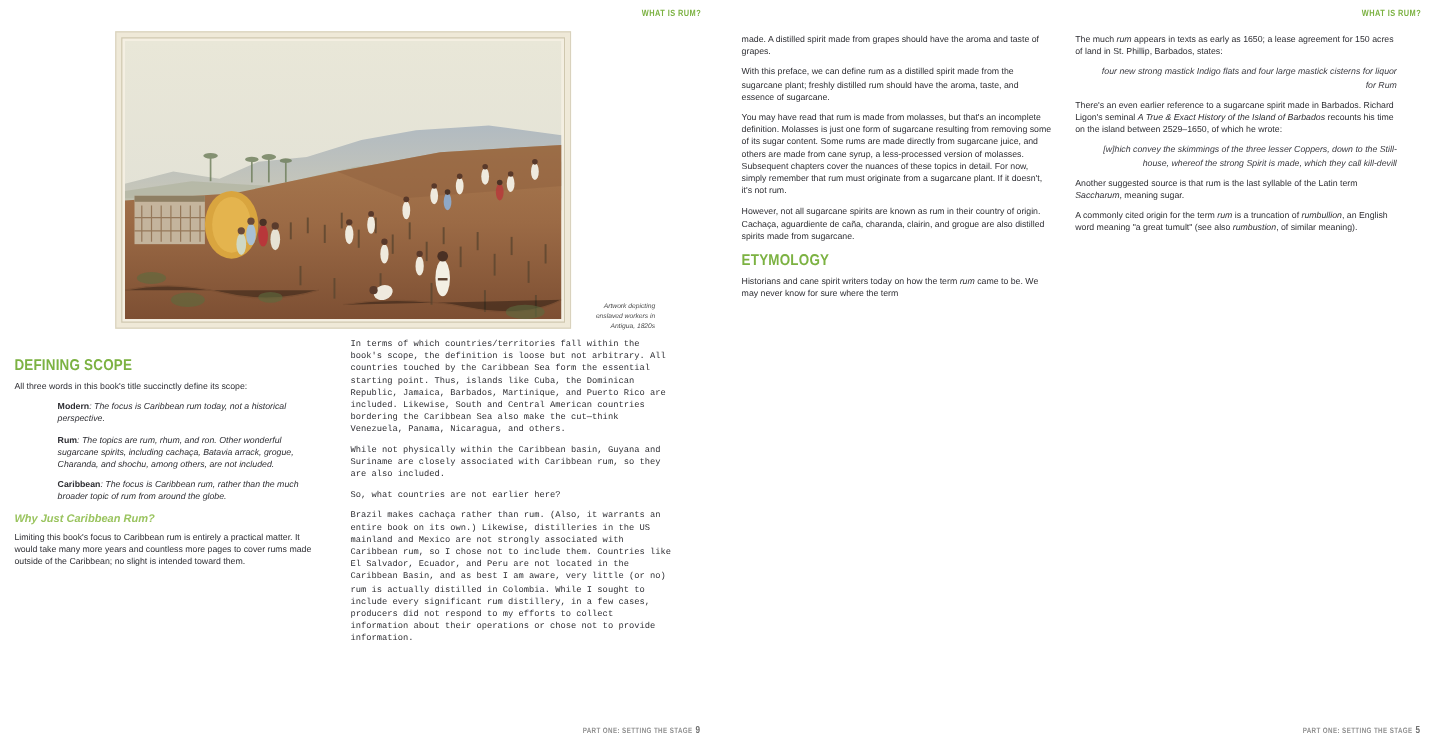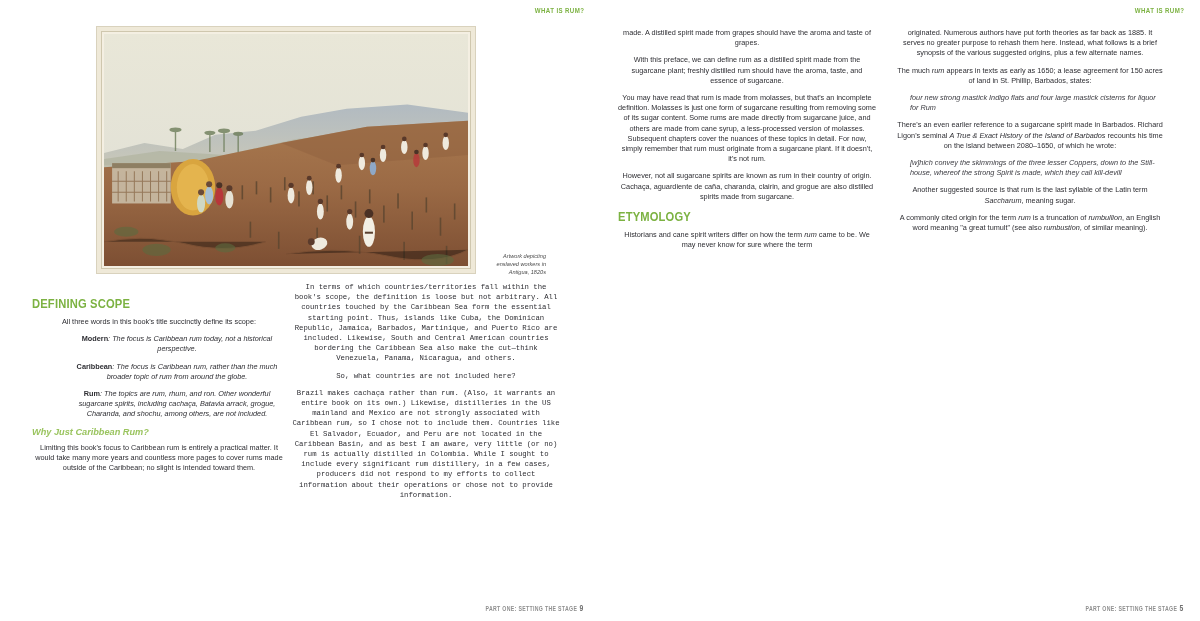--- a/index.html
+++ b/index.html
@@ -27,27 +27,28 @@
     font-size: 6.5px; letter-spacing: .4px; color: #8f8f8f; font-weight: 700;
     font-family: "Liberation Sans Narrow", "Liberation Sans", sans-serif;
     transform: scaleX(.8); transform-origin: right bottom; white-space: nowrap;
   }
   .folio .num { color: #6f6f6f; font-size: 8.5px; margin-left: 3px; }
 
   
   .col { position: absolute; }
   p.body {
     font-size: 7.3px; line-height: 10.2px; color: #2e2e33;
-    margin-bottom: 7px; text-align: center;
+    margin-bottom: 7px; text-align: left;
   }
   .ital { font-style: italic; }
   .bold { font-weight: 700; }
   .quote {
     font-size: 7.3px; line-height: 10.2px; color: #3a3a40; font-style: italic;
     margin: 0 0 7px 14px;
+    text-align: right;
   }
   .defitem { margin-left: 14px; margin-bottom: 6px; padding-left: 22px; }
 
   h2.section {
     font-size: 13px; letter-spacing: .2px; color: #7cb242; font-weight: 700;
     font-family: "Liberation Sans Narrow", "Liberation Sans", sans-serif;
     transform: scaleX(.86); transform-origin: left center;
     margin-bottom: 6px; white-space: nowrap;
   }
   h3.subsection {
@@ -228,72 +229,72 @@
                 <ellipse cx="330" cy="224" rx="16" ry="6"></ellipse>
               </g>
             </svg>
           </div>
         </div>
       </div>
     </div>
 
     <div class="caption">Artwork depicting enslaved workers in Antigua, 1820s</div>
 
-    <div class="col" style="left:32px; top:296px; width:254px;">
+    <div class="col" style="left:12px; top:296px; width:254px;">
       <h2 class="section">DEFINING SCOPE</h2>
       <p class="body">All three words in this book's title succinctly define its scope:</p>
 
       <p class="body defitem">
         <span class="bold">Modern</span><span class="ital">: The focus is Caribbean rum today, not a historical perspective.</span>
       </p>
       <p class="body defitem">
+        <span class="bold">Rum</span><span class="ital">: The topics are rum, rhum, and ron. Other wonderful sugarcane spirits, including cachaça, Batavia arrack, grogue, Charanda, and shochu, among others, are not included.</span>
+      </p>
+      <p class="body defitem">
         <span class="bold">Caribbean</span><span class="ital">: The focus is Caribbean rum, rather than the much broader topic of rum from around the globe.</span>
-      </p>
-      <p class="body defitem">
-        <span class="bold">Rum</span><span class="ital">: The topics are rum, rhum, and ron. Other wonderful sugarcane spirits, including cachaça, Batavia arrack, grogue, Charanda, and shochu, among others, are not included.</span>
       </p>
 
       <h3 class="subsection">Why Just Caribbean Rum?</h3>
       <p class="body">Limiting this book's focus to Caribbean rum is entirely a practical matter. It would take many more years and countless more pages to cover rums made outside of the Caribbean; no slight is intended toward them.</p>
     </div>
 
     <div class="col" style="left:292px; top:282px; width:268px;font-family:Liberation Mono, monospace;">
       <p class="body">In terms of which countries/territories fall within the book's scope, the definition is loose but not arbitrary. All countries touched by the Caribbean Sea form the essential starting point. Thus, islands like Cuba, the Dominican Republic, Jamaica, Barbados, Martinique, and Puerto Rico are included. Likewise, South and Central American countries bordering the Caribbean Sea also make the cut—think Venezuela, Panama, Nicaragua, and others.</p>
-      <p class="body">So, what countries are not included here?</p>
+      <p class="body">While not physically within the Caribbean basin, Guyana and Suriname are closely associated with Caribbean rum, so they are also included.</p>
+      <p class="body">So, what countries are not earlier here?</p>
       <p class="body">Brazil makes cachaça rather than rum. (Also, it warrants an entire book on its own.) Likewise, distilleries in the US mainland and Mexico are not strongly associated with Caribbean rum, so I chose not to include them. Countries like El Salvador, Ecuador, and Peru are not located in the Caribbean Basin, and as best I am aware, very little (or no) rum is actually distilled in Colombia. While I sought to include every significant rum distillery, in a few cases, producers did not respond to my efforts to collect information about their operations or chose not to provide information.</p>
     </div>
 
     <div class="folio">
       <span>PART ONE: SETTING THE STAGE</span><span class="num">9</span>
     </div>
   </div>
 
   <div class="page page-right">
 
     <div class="running-head">WHAT IS RUM?</div>
 
     <div class="col" style="left:18px; top:28px; width:258px;">
       <p class="body">made. A distilled spirit made from grapes should have the aroma and taste of grapes.</p>
       <p class="body">With this preface, we can define rum as a distilled spirit made from the sugarcane plant; freshly distilled rum should have the aroma, taste, and essence of sugarcane.</p>
       <p class="body">You may have read that rum is made from molasses, but that's an incomplete definition. Molasses is just one form of sugarcane resulting from removing some of its sugar content. Some rums are made directly from sugarcane juice, and others are made from cane syrup, a less-processed version of molasses. Subsequent chapters cover the nuances of these topics in detail. For now, simply remember that rum must originate from a sugarcane plant. If it doesn't, it's not rum.</p>
       <p class="body">However, not all sugarcane spirits are known as rum in their country of origin. Cachaça, aguardiente de caña, charanda, clairin, and grogue are also distilled spirits made from sugarcane.</p>
       <h2 class="section" style="margin-top:6px;">ETYMOLOGY</h2>
       <p class="body">
-        <span>Historians and cane spirit writers differ on how the term </span><span class="ital">rum</span><span> came to be. We may never know for sure where the term</span>
+        <span>Historians and cane spirit writers today on how the term </span><span class="ital">rum</span><span> came to be. We may never know for sure where the term</span>
       </p>
     </div>
 
     <div class="col" style="left:296px; top:28px; width:268px;">
-      <p class="body">originated. Numerous authors have put forth theories as far back as 1885. It serves no greater purpose to rehash them here. Instead, what follows is a brief synopsis of the various suggested origins, plus a few alternate names.</p>
       <p class="body">
         <span>The much </span><span class="ital">rum</span><span> appears in texts as early as 1650; a lease agreement for 150 acres of land in St. Phillip, Barbados, states:</span>
       </p>
       <p class="quote">four new strong mastick Indigo flats and four large mastick cisterns for liquor for Rum</p>
       <p class="body">
-        <span>There's an even earlier reference to a sugarcane spirit made in Barbados. Richard Ligon's seminal </span><span class="ital">A True &amp; Exact History of the Island of Barbados</span><span> recounts his time on the island between 2080–1650, of which he wrote:</span>
+        <span>There's an even earlier reference to a sugarcane spirit made in Barbados. Richard Ligon's seminal </span><span class="ital">A True &amp; Exact History of the Island of Barbados</span><span> recounts his time on the island between 2529–1650, of which he wrote:</span>
       </p>
       <p class="quote">[w]hich convey the skimmings of the three lesser Coppers, down to the Still-house, whereof the strong Spirit is made, which they call kill-devill</p>
       <p class="body">
         <span>Another suggested source is that rum is the last syllable of the Latin term </span><span class="ital">Saccharum</span><span>, meaning sugar.</span>
       </p>
       <p class="body">
         <span>A commonly cited origin for the term </span><span class="ital">rum</span><span> is a truncation of </span><span class="ital">rumbullion</span><span>, an English word meaning "a great tumult" (see also </span><span class="ital">rumbustion</span><span>, of similar meaning).</span>
       </p>
     </div>
 

